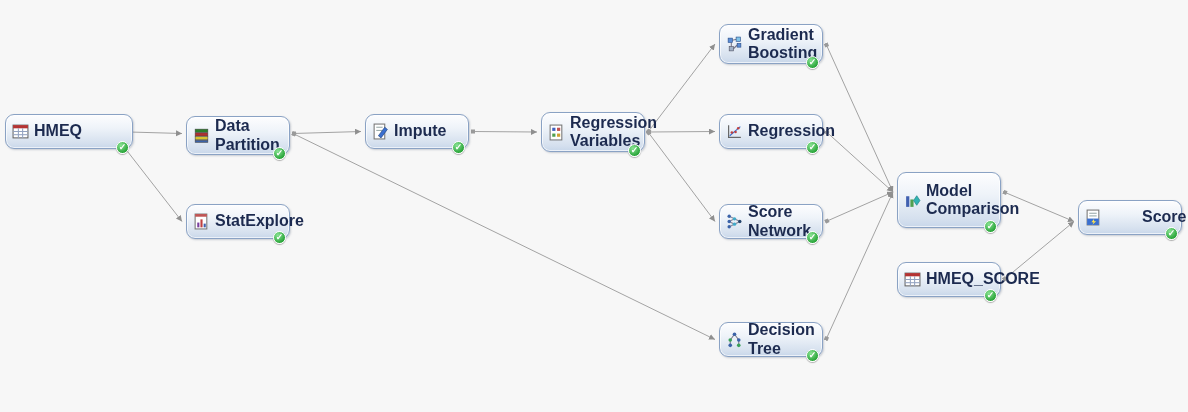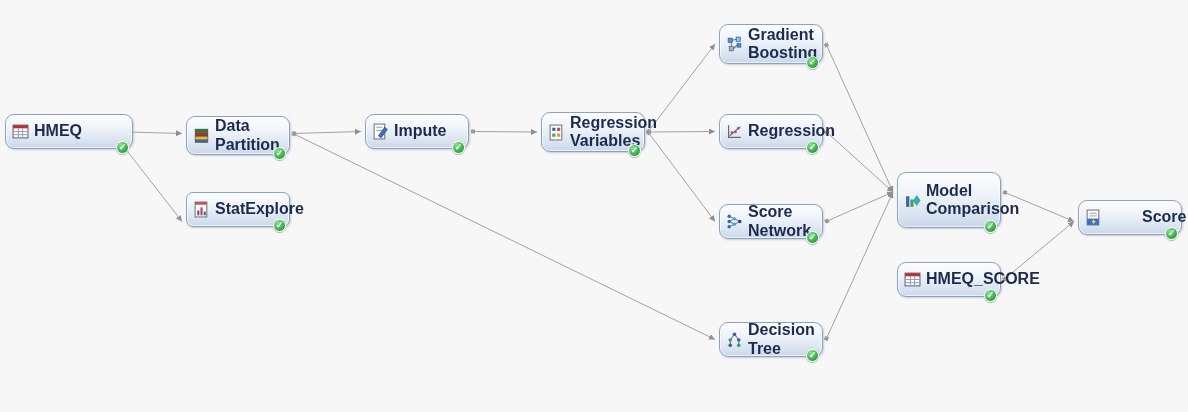--- a/index.html
+++ b/index.html
@@ -101,21 +101,21 @@
           <rect x="2" y="2" width="12" height="3" fill="#2a7f2a" stroke="#444" stroke-width="0.5"></rect>
           <rect x="2" y="5.5" width="12" height="3" fill="#b03030" stroke="#444" stroke-width="0.5"></rect>
           <rect x="2" y="9" width="12" height="3" fill="#d8c330" stroke="#444" stroke-width="0.5"></rect>
           <rect x="2" y="12.5" width="12" height="2" fill="#3a62a8" stroke="#444" stroke-width="0.5"></rect>
         </svg>
     </span>
     <span class="label">Data Partition</span>
     <span class="badge">✓</span>
   </div>
 
-  <div class="node" style="left: 186px; top: 192px; width: 104px; height: 35px; border-radius: 7px;">
+  <div class="node" style="left: 186px; top: 204px; width: 104px; height: 35px;">
     <span class="icon">
       <svg viewBox="0 0 16 16">
           <rect x="2" y="1" width="11" height="14" fill="#fff" stroke="#777"></rect>
           <rect x="2" y="1" width="11" height="2.5" fill="#c05555"></rect>
           <rect x="4" y="9" width="2" height="4.5" fill="#7a3fa0"></rect>
           <rect x="7" y="6" width="2" height="7.5" fill="#c04040"></rect>
           <rect x="10" y="10" width="2" height="3.5" fill="#4060b0"></rect>
         </svg>
     </span>
     <span class="label">StatExplore</span>

